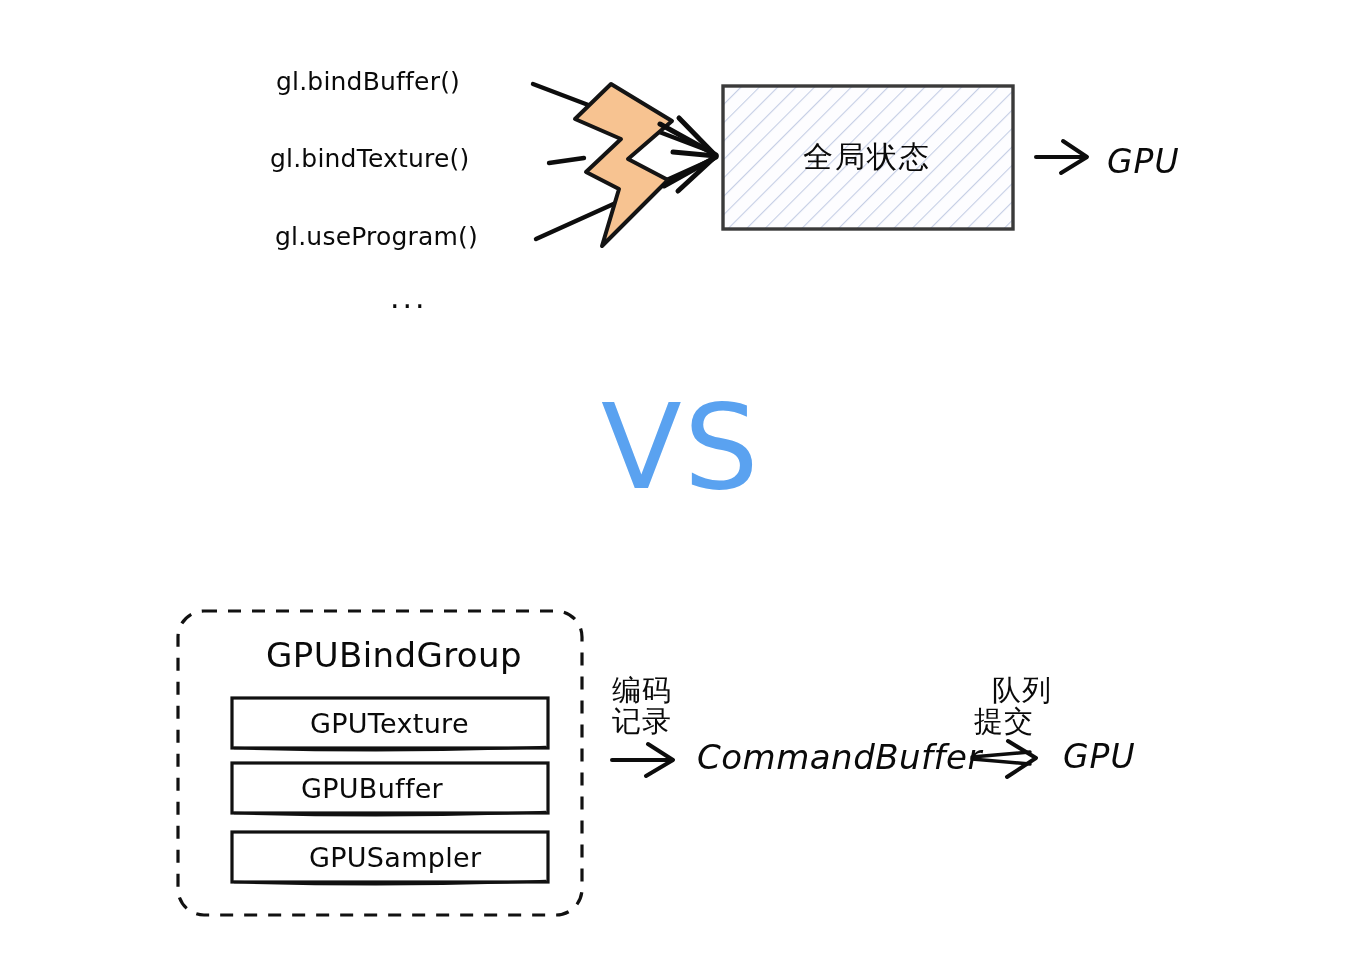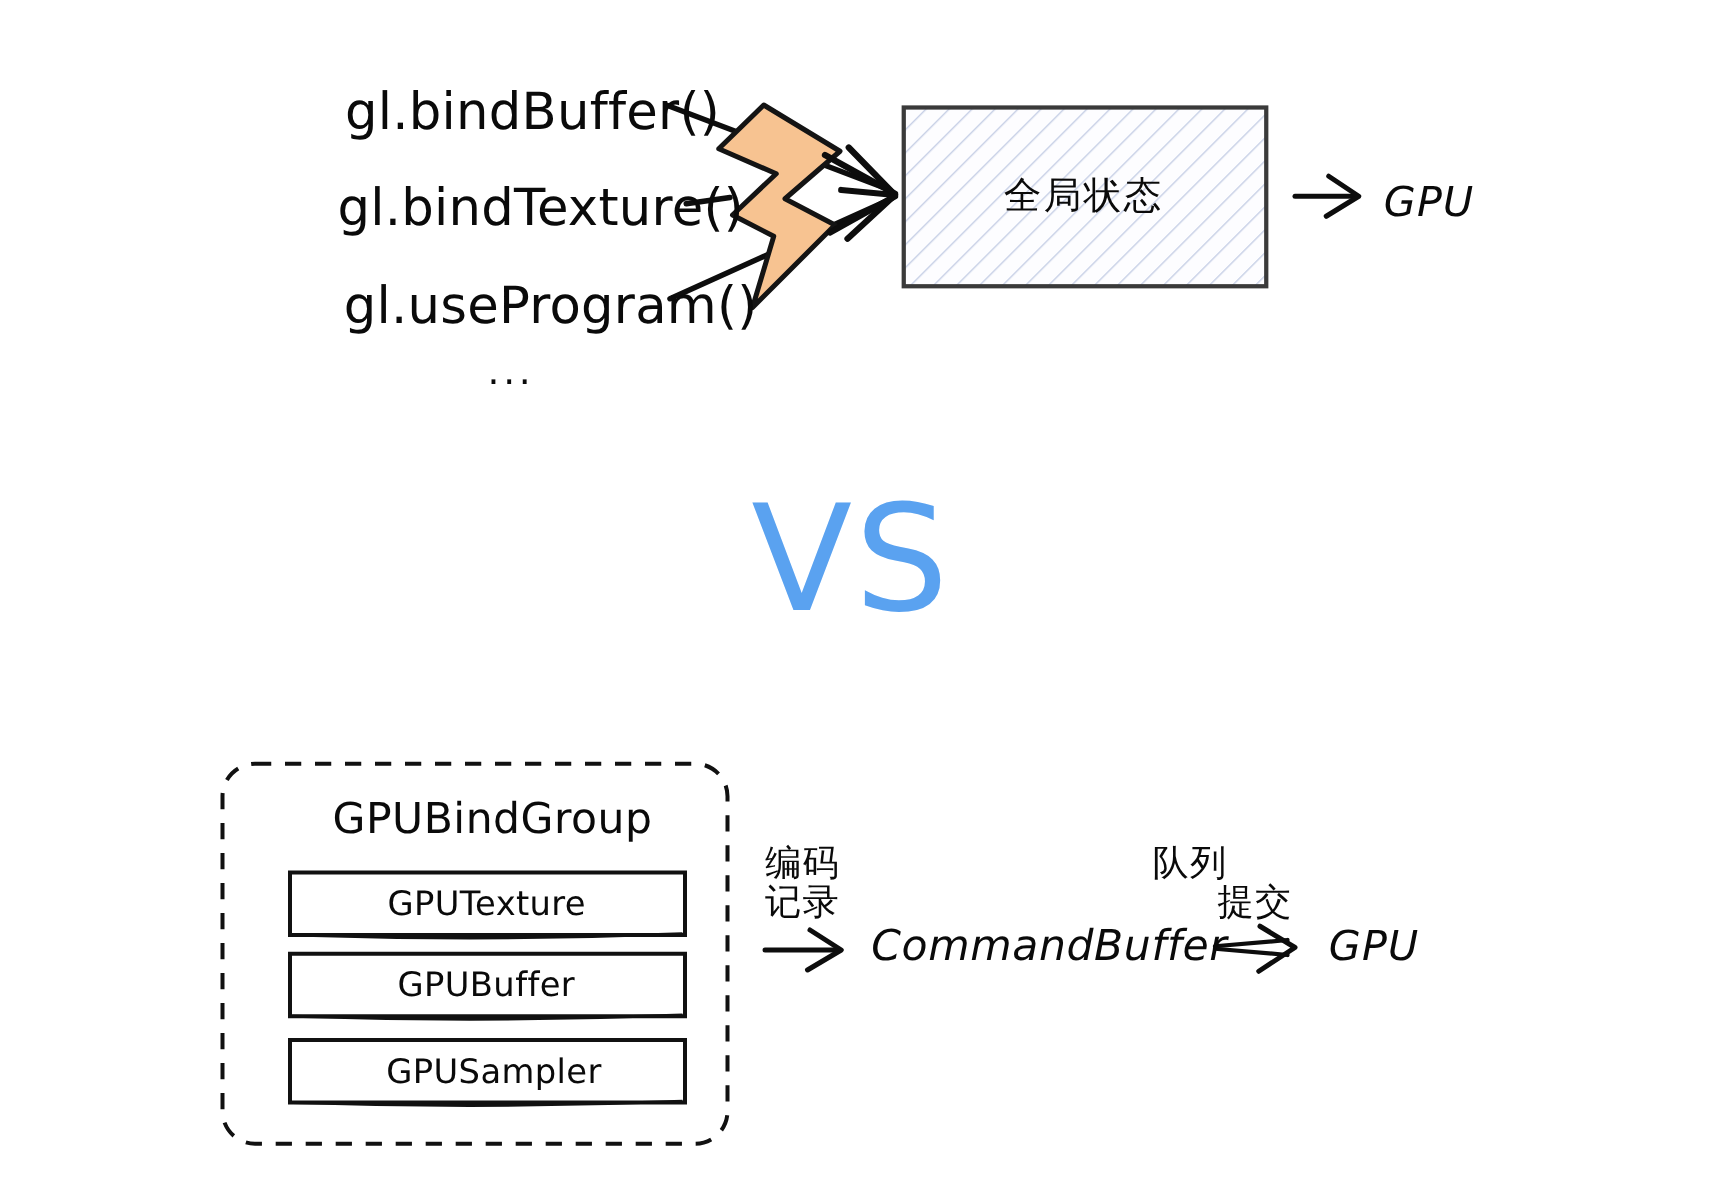--- a/index.html
+++ b/index.html
@@ -26,21 +26,21 @@
   }
   .txt {
     position: absolute;
     white-space: nowrap;
     color: #0a0a0a;
     font-family: "DejaVu Sans", sans-serif;
     line-height: 1;
   }
   
   .api-label {
-    font-size: 41px;
+    font-size: 25px;
     letter-spacing: 0.2px;
     text-align: center;
   }
   .ellipsis-label {
     font-size: 30px;
     letter-spacing: 3px;
   }
   
   .box-label-cn {
     font-size: 30px;
@@ -159,27 +159,27 @@
   <div class="txt box-label-cn" style="left:803px; top:142px;">全局状态</div>
 
   <div class="txt gpu-label" style="left:1107px; top:145px;">GPU</div>
 
   <div class="txt vs-label" style="left:583px; top:388px; color:#5aa2f0;margin-left:18px;">VS</div>
 
   <div class="txt bindgroup-title" style="left:266px; top:638px;">GPUBindGroup</div>
 
   <div class="txt resource-label" style="left:310px; top:710px;">GPUTexture</div>
 
-  <div class="txt resource-label" style="left:318px; top:775px;">GPUBuffer</div>
+  <div class="txt resource-label" style="left:301px; top:775px;">GPUBuffer</div>
 
   <div class="txt resource-label" style="left:309px; top:844px;">GPUSampler</div>
 
   <div class="txt cn-small" style="left:612px; top:676px;">编码</div>
   <div class="txt cn-small" style="left:612px; top:707px;text-align:center;">记录</div>
 
   <div class="txt cmdbuf-label" style="left:697px; top:740px;">CommandBuffer</div>
 
-  <div class="txt cn-small" style="left:922px; top:676px;">队列</div>
+  <div class="txt cn-small" style="left:992px; top:676px;">队列</div>
   <div class="txt cn-small" style="left:974px; top:707px;">提交</div>
 
   <div class="txt gpu-label" style="left:1063px; top:740px;">GPU</div>
 
 </div>
 
 </body></html>

